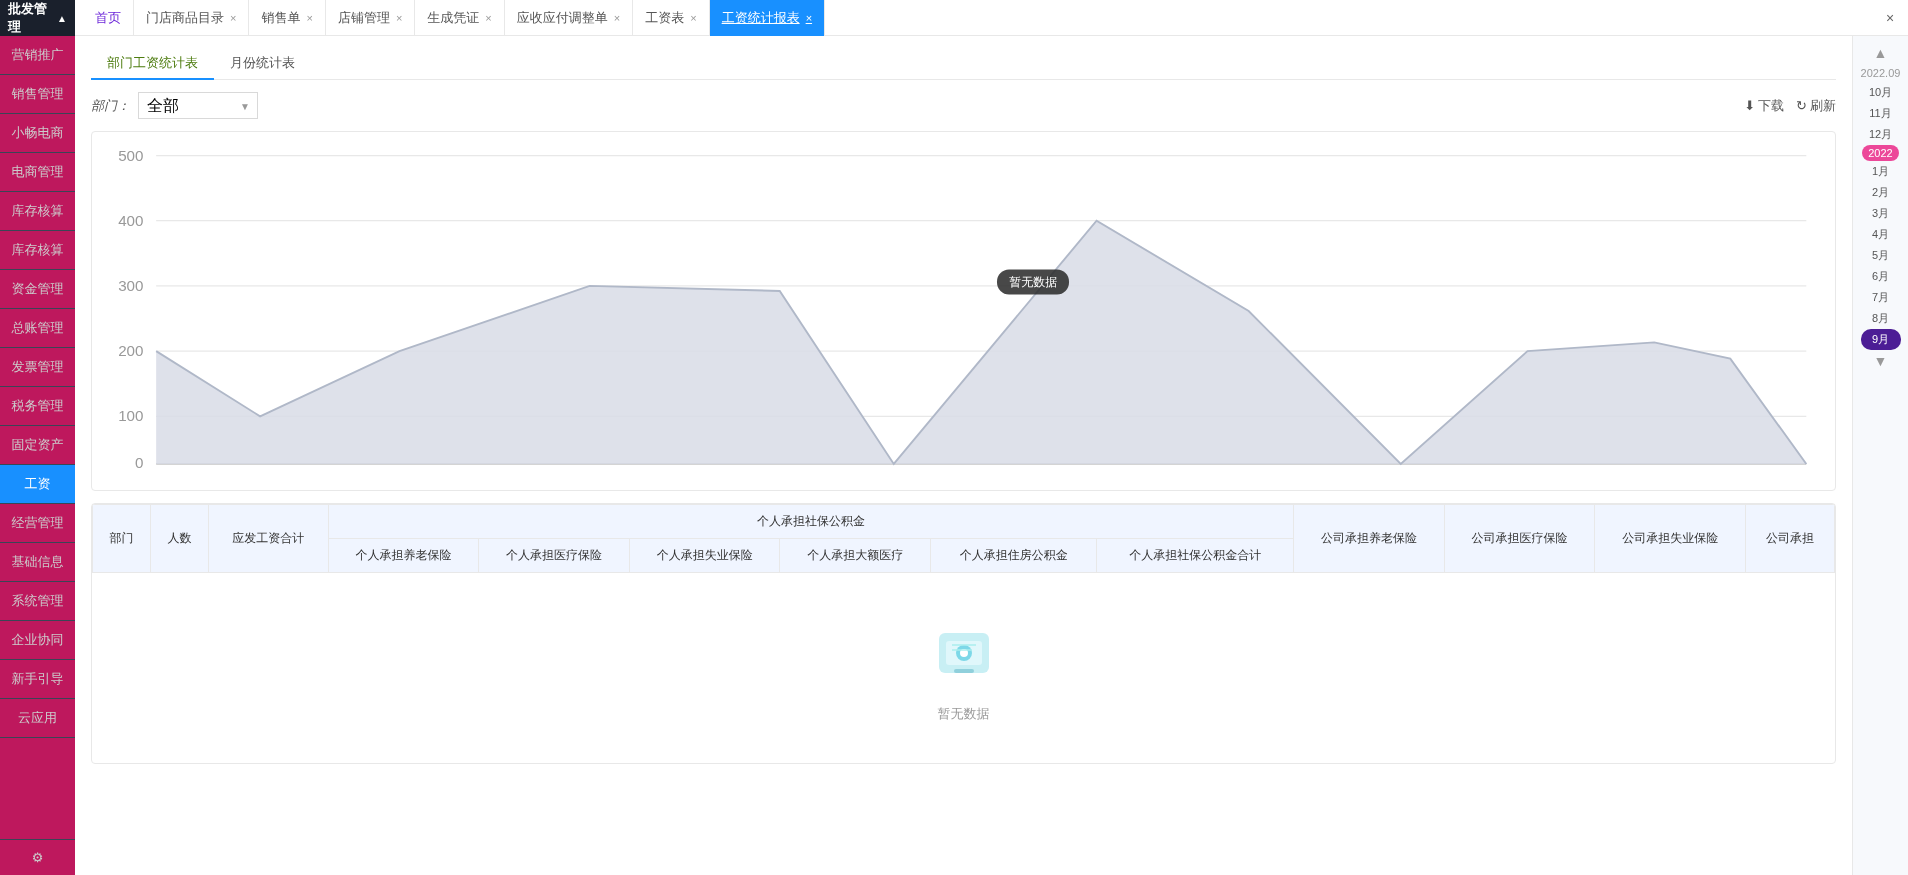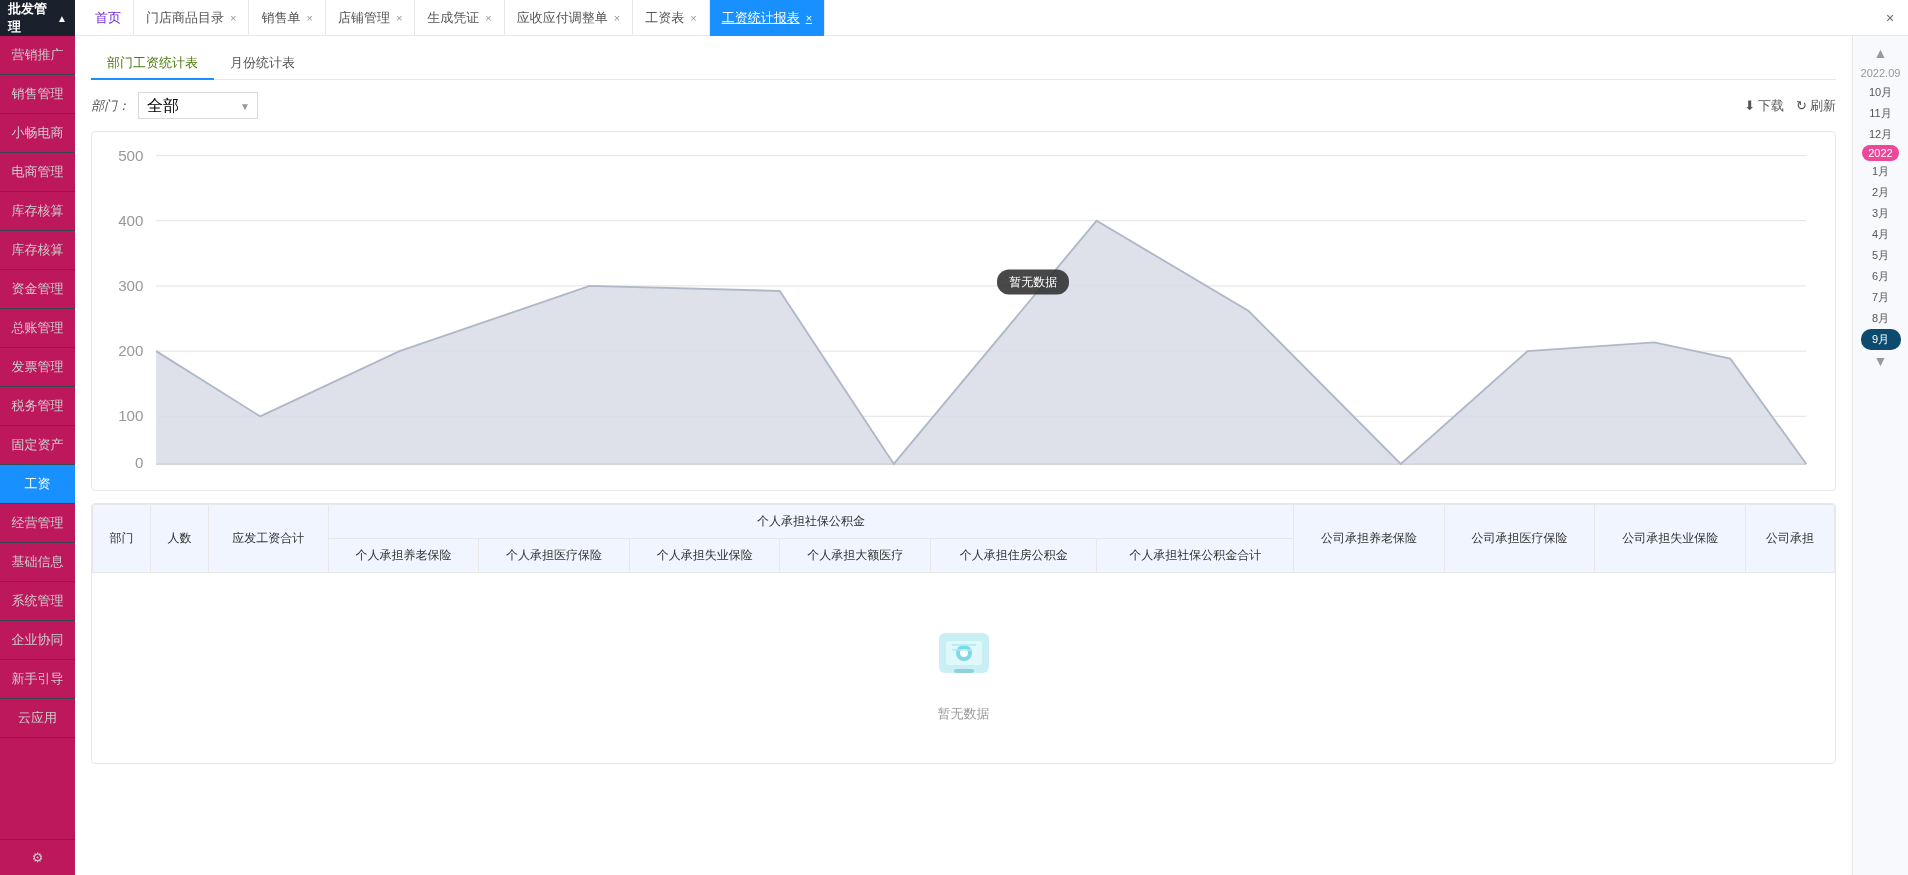--- a/index.html
+++ b/index.html
@@ -264,21 +264,21 @@
     .timeline-month {
       font-size: 11px;
       color: #555;
       padding: 3px 6px;
       cursor: pointer;
       border-radius: 10px;
       text-align: center;
       width: 40px;
     }
     .timeline-month.active {
-      background: #0c4a6e;
+      background: #4c1d95;
       color: #fff;
     }
     .timeline-year-badge {
       background: #ec4899;
       color: #fff;
       border-radius: 10px;
       padding: 2px 6px;
       font-size: 11px;
       margin: 0 0;
     }

